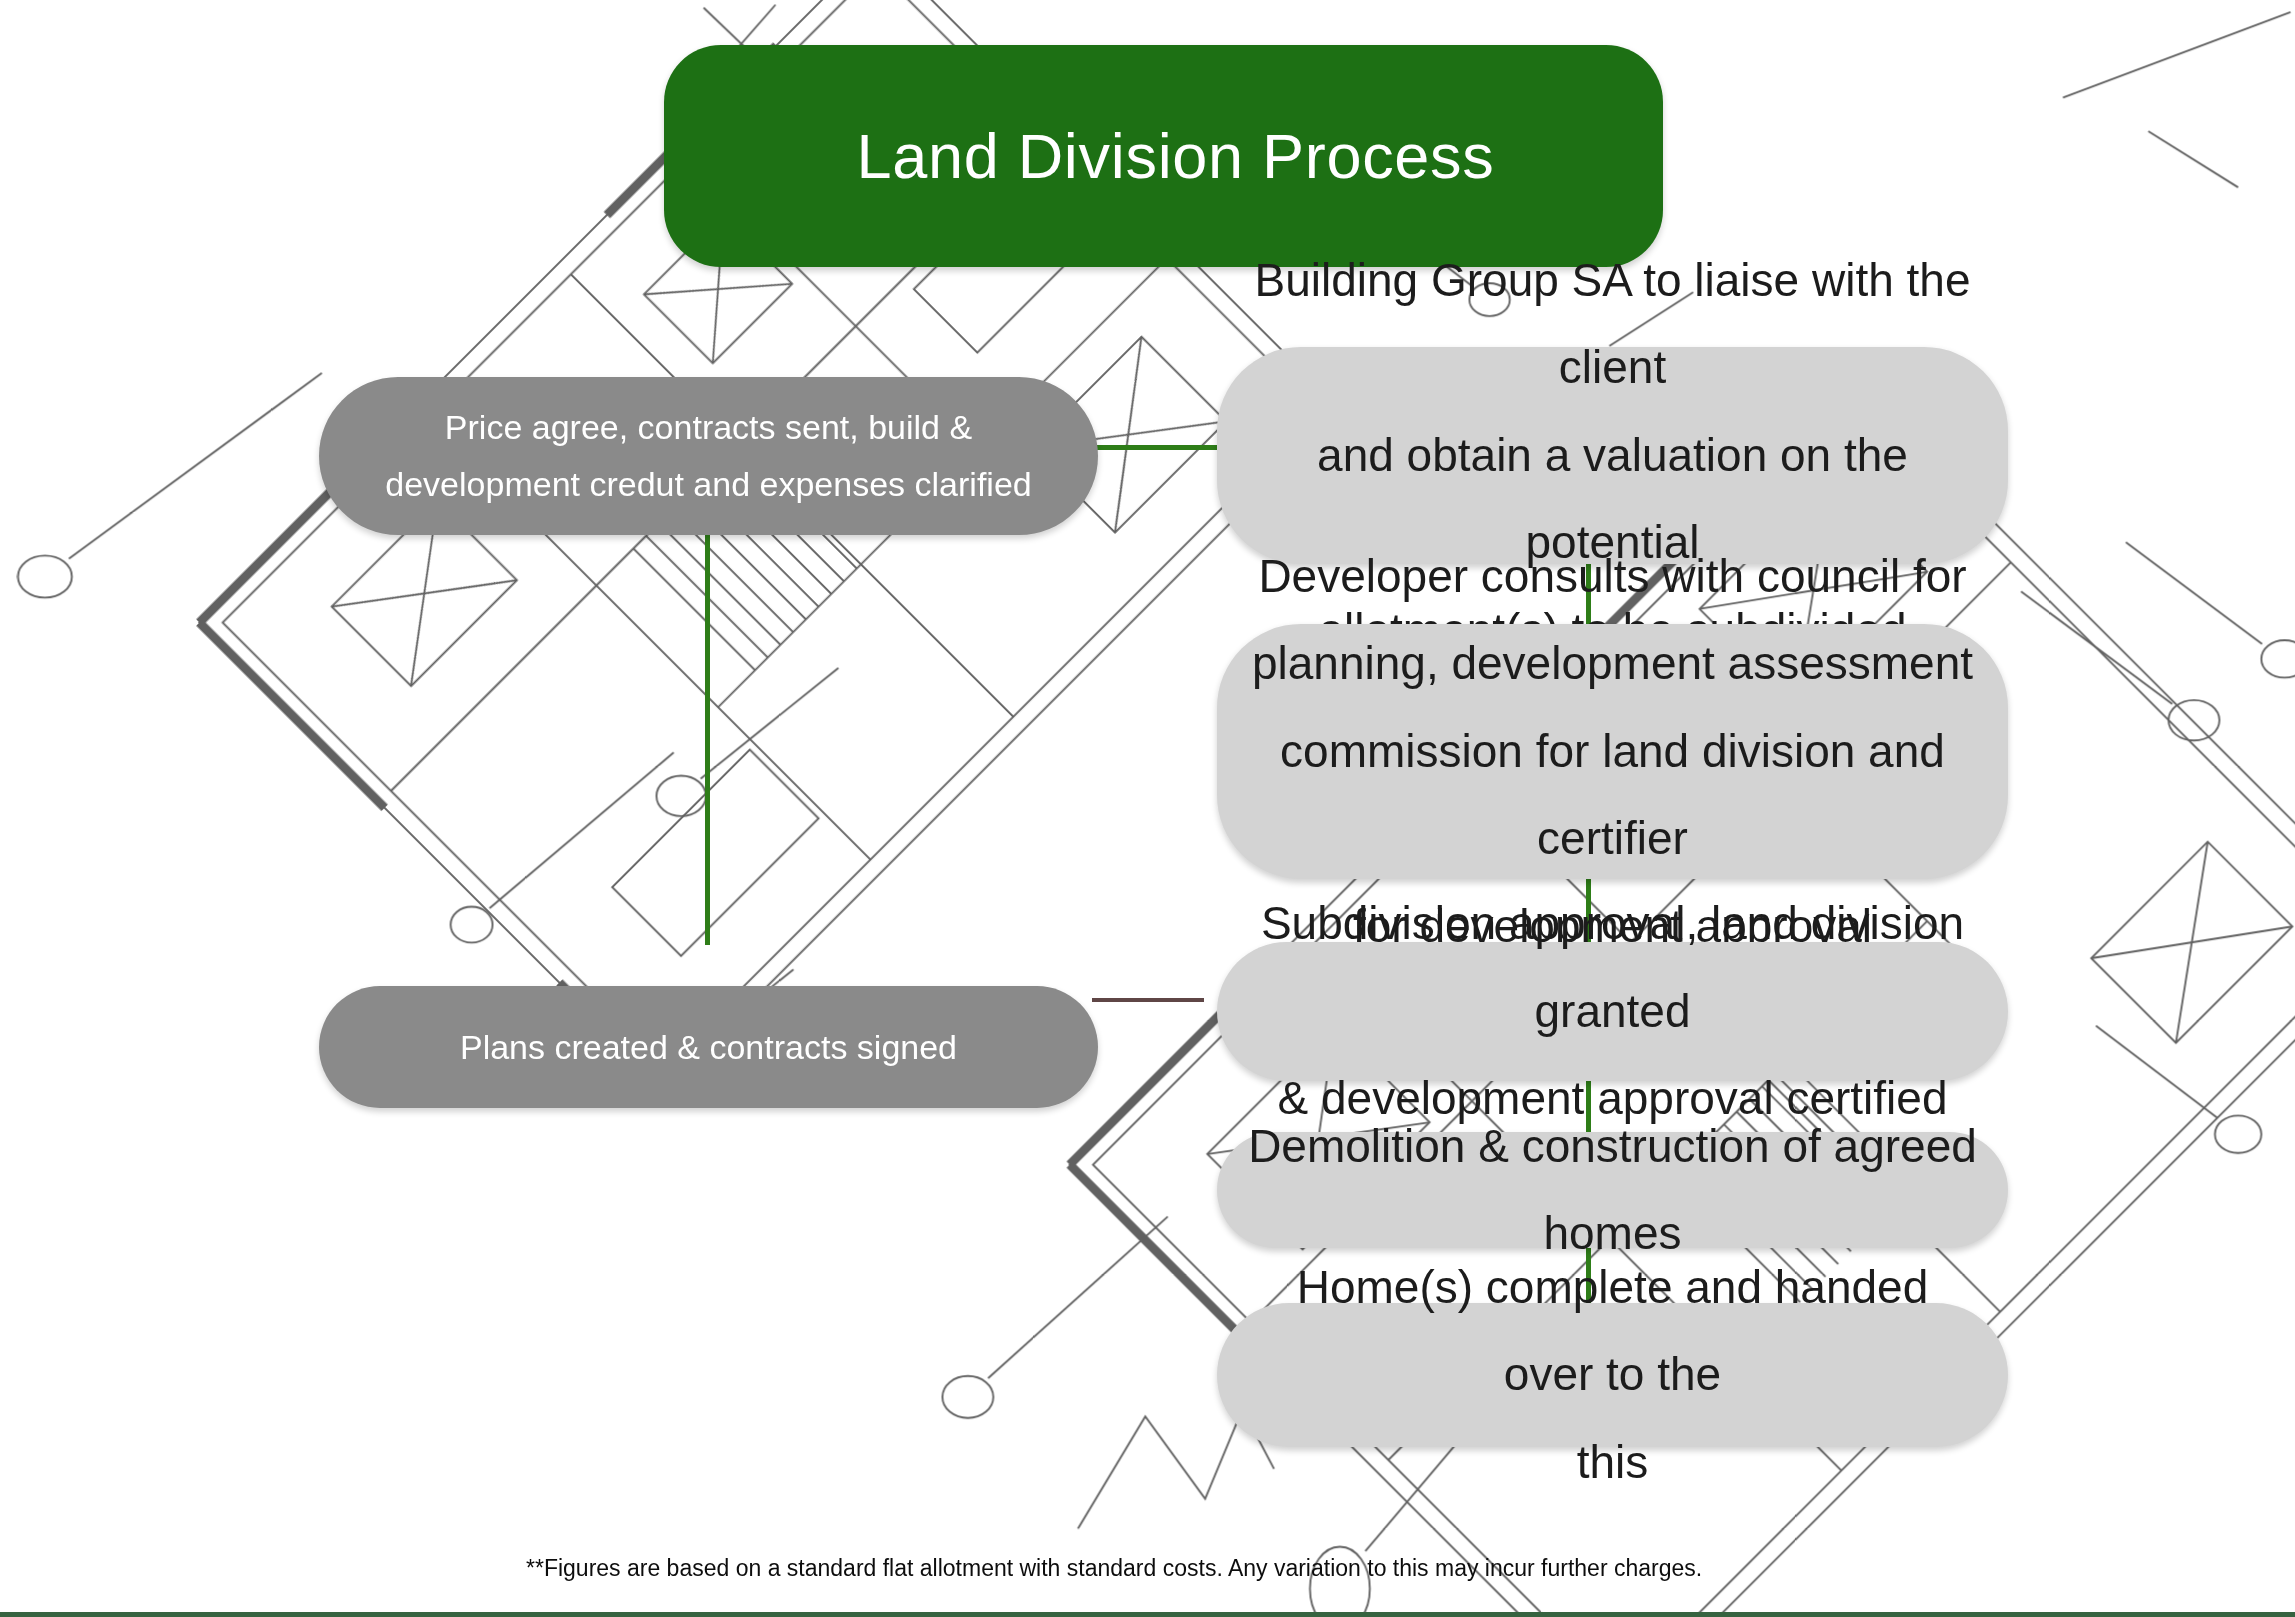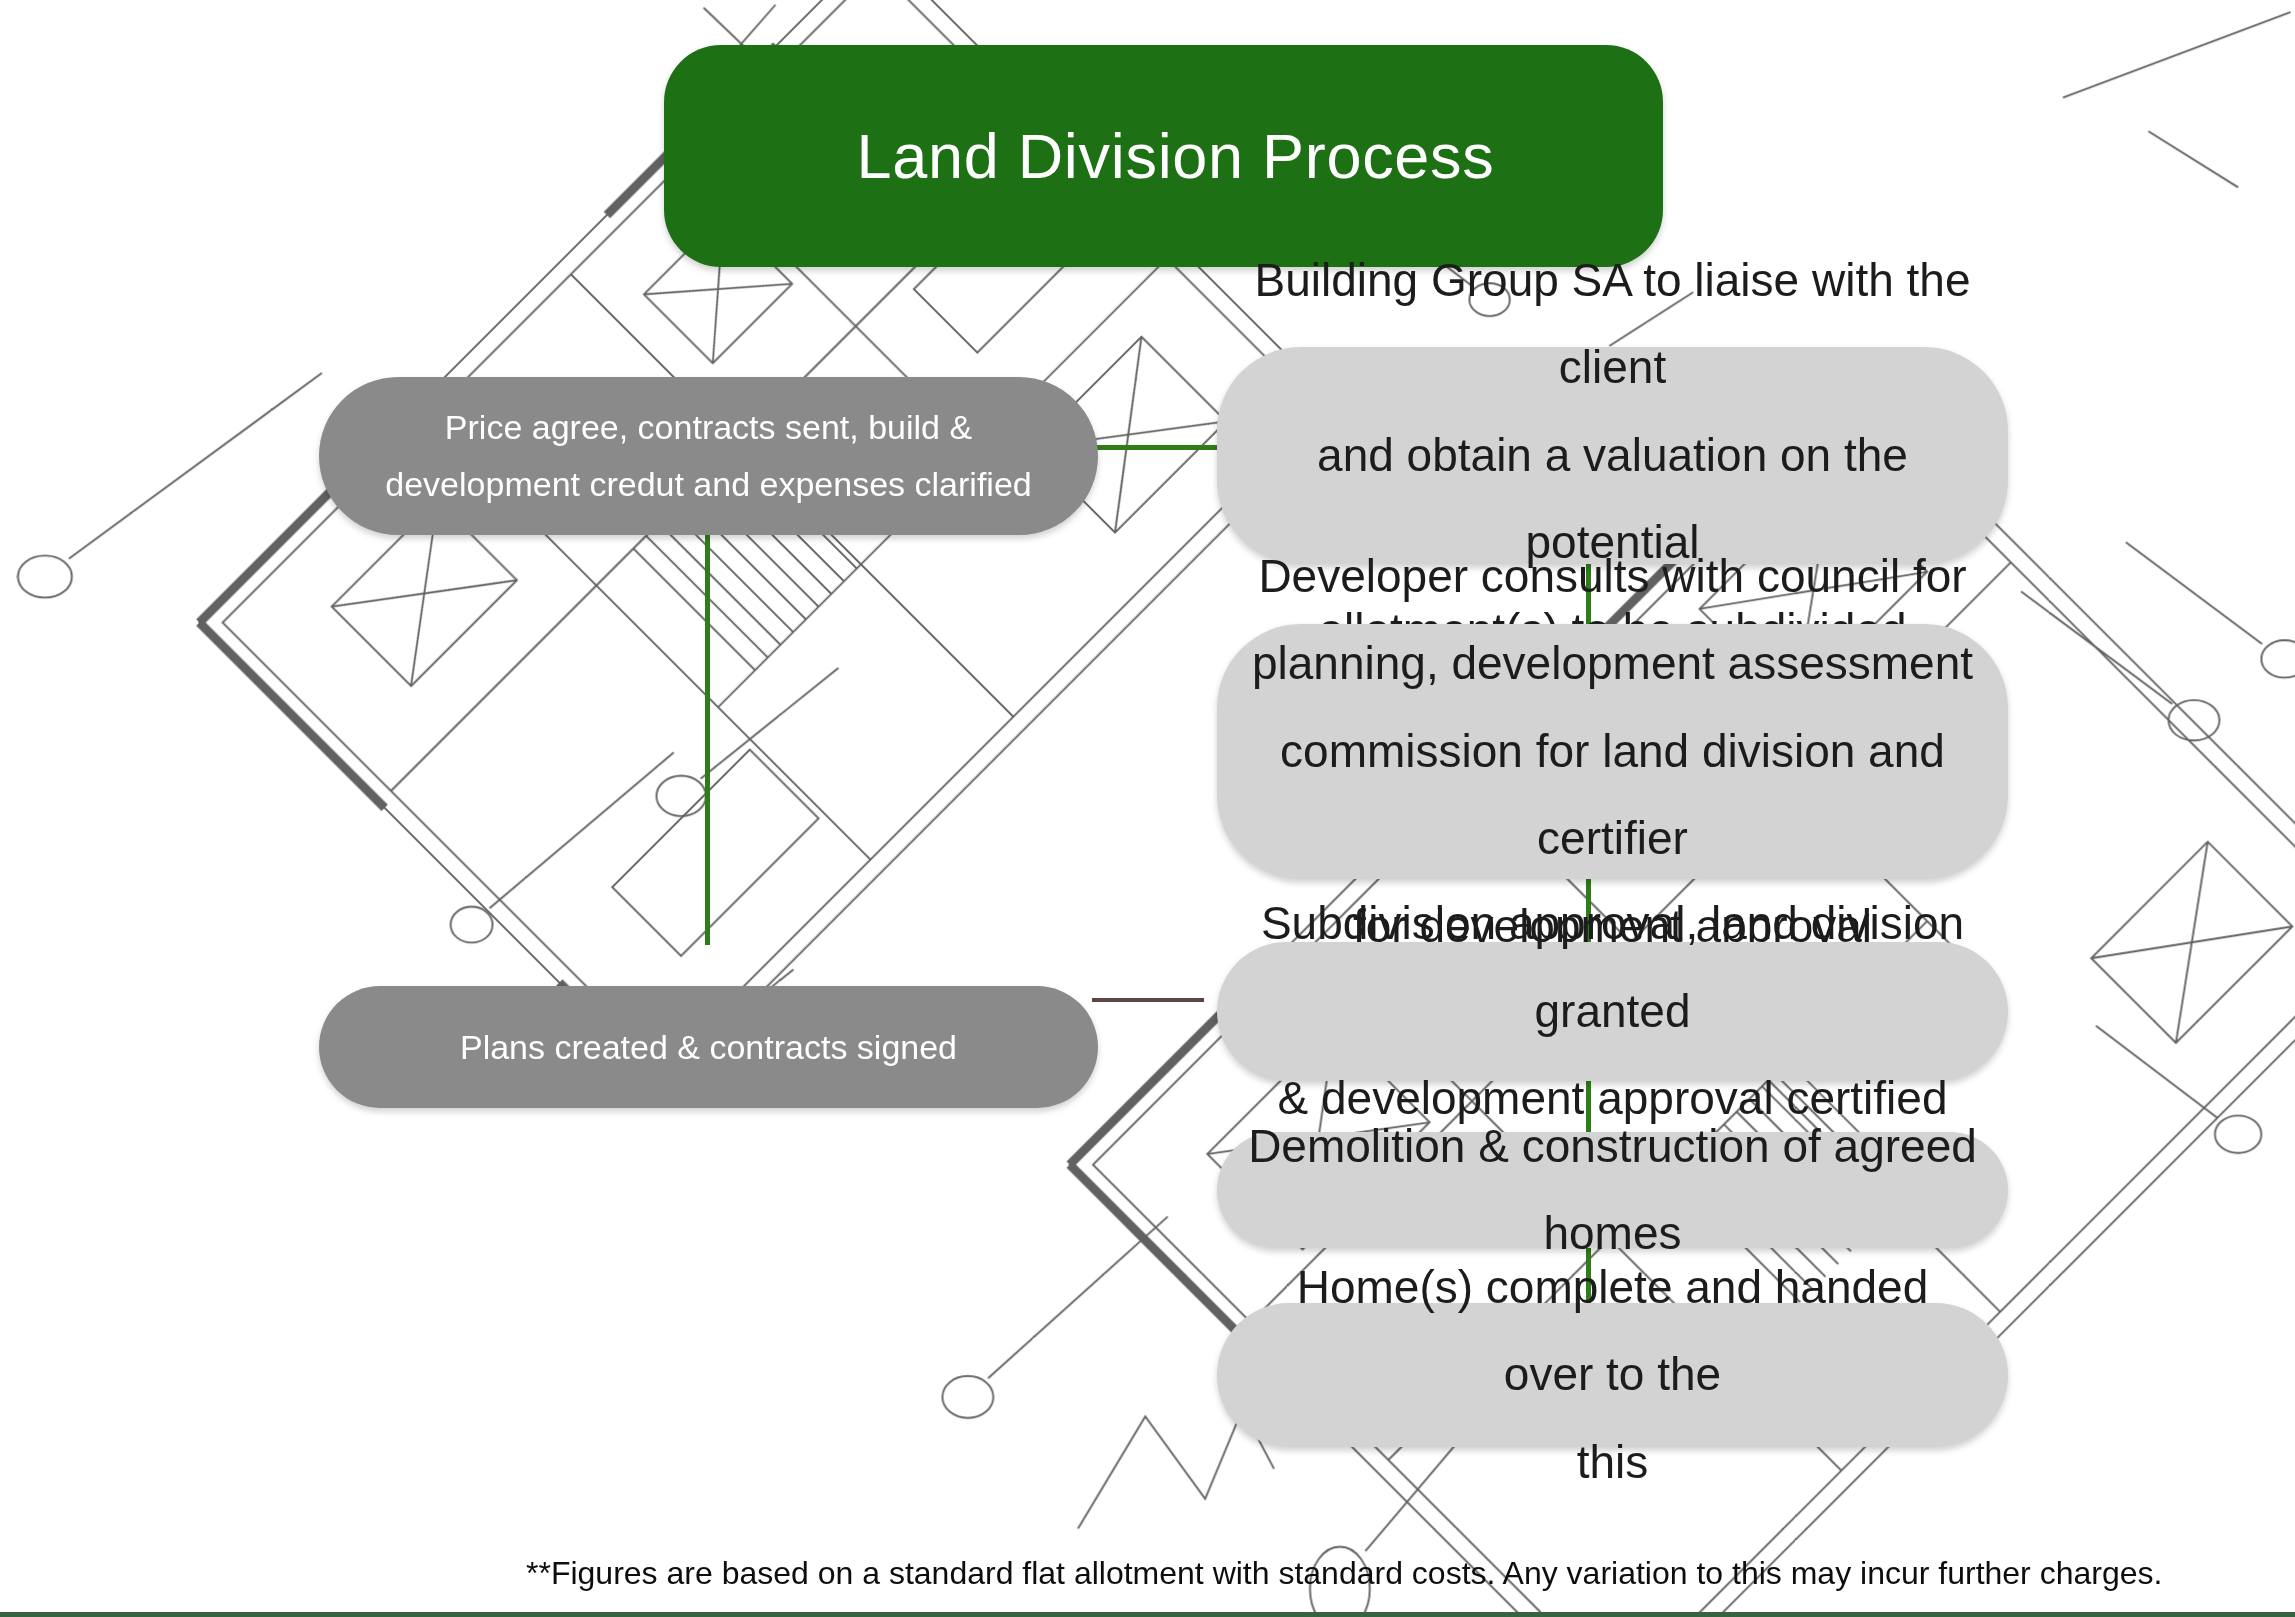--- a/index.html
+++ b/index.html
@@ -49,21 +49,21 @@
   #step-handover{top:1303px;height:144px;border-radius:72px;}
 
   #connector-v-left{left:705px;top:533px;width:4.5px;height:412px;background:var(--connector-green);}
   #connector-h-top{left:1090px;top:445px;width:132px;height:5.2px;background:var(--connector-green);}
   #connector-h-mid{left:1092px;top:998px;width:112px;height:3.7px;background:var(--divider-dark-red);}
   #connector-v-right{left:1586px;top:547px;width:4.5px;height:771px;background:var(--connector-green);}
   #bottom-bar{position:absolute;left:0;top:1612px;width:2295px;height:4.5px;z-index:3;background:var(--bottom-bar-green);}
 
   #footnote{
     position:absolute;left:526px;top:1555px;z-index:2;white-space:nowrap;
-    font-size:32px;color:var(--footnote-color);
+    font-size:23px;color:var(--footnote-color);
   }
 </style>
 </head>
 <body>
 
 <svg id="plan-bg" width="2295" height="1618" viewBox="0 0 3066 2161">
   <g fill="none" stroke="var(--plan-line-gray)" stroke-width="2.5" opacity="0.85">
 
     <g transform="translate(1030,690) rotate(-45)">
       <rect x="-640" y="-440" width="1280" height="880"></rect>

